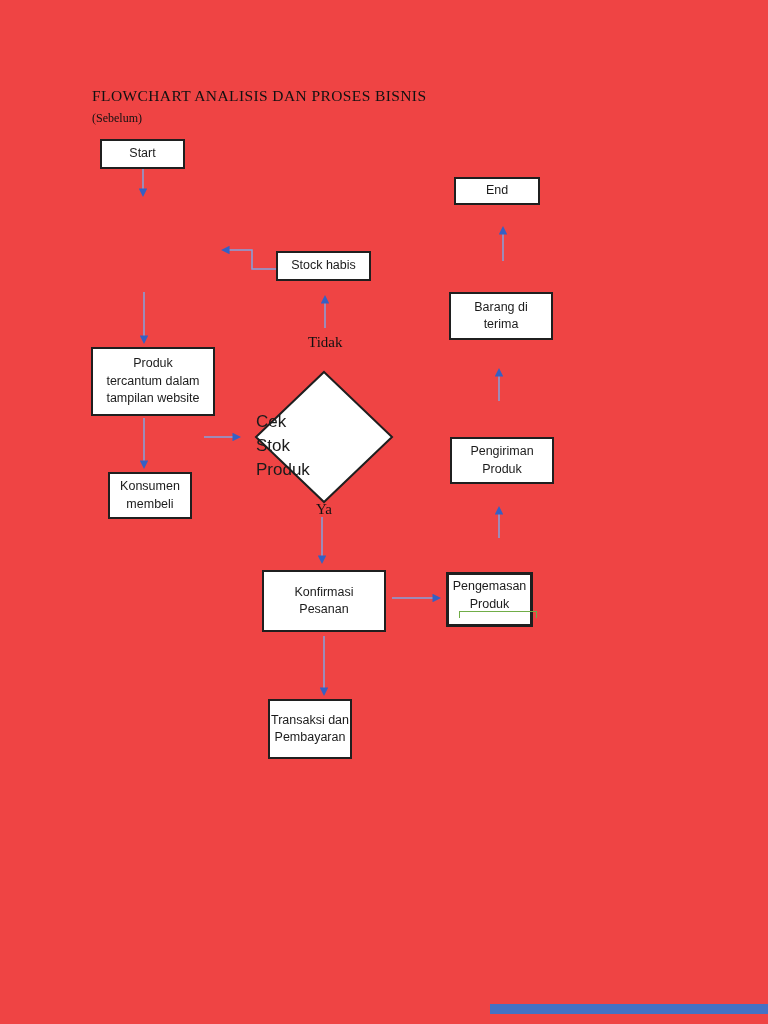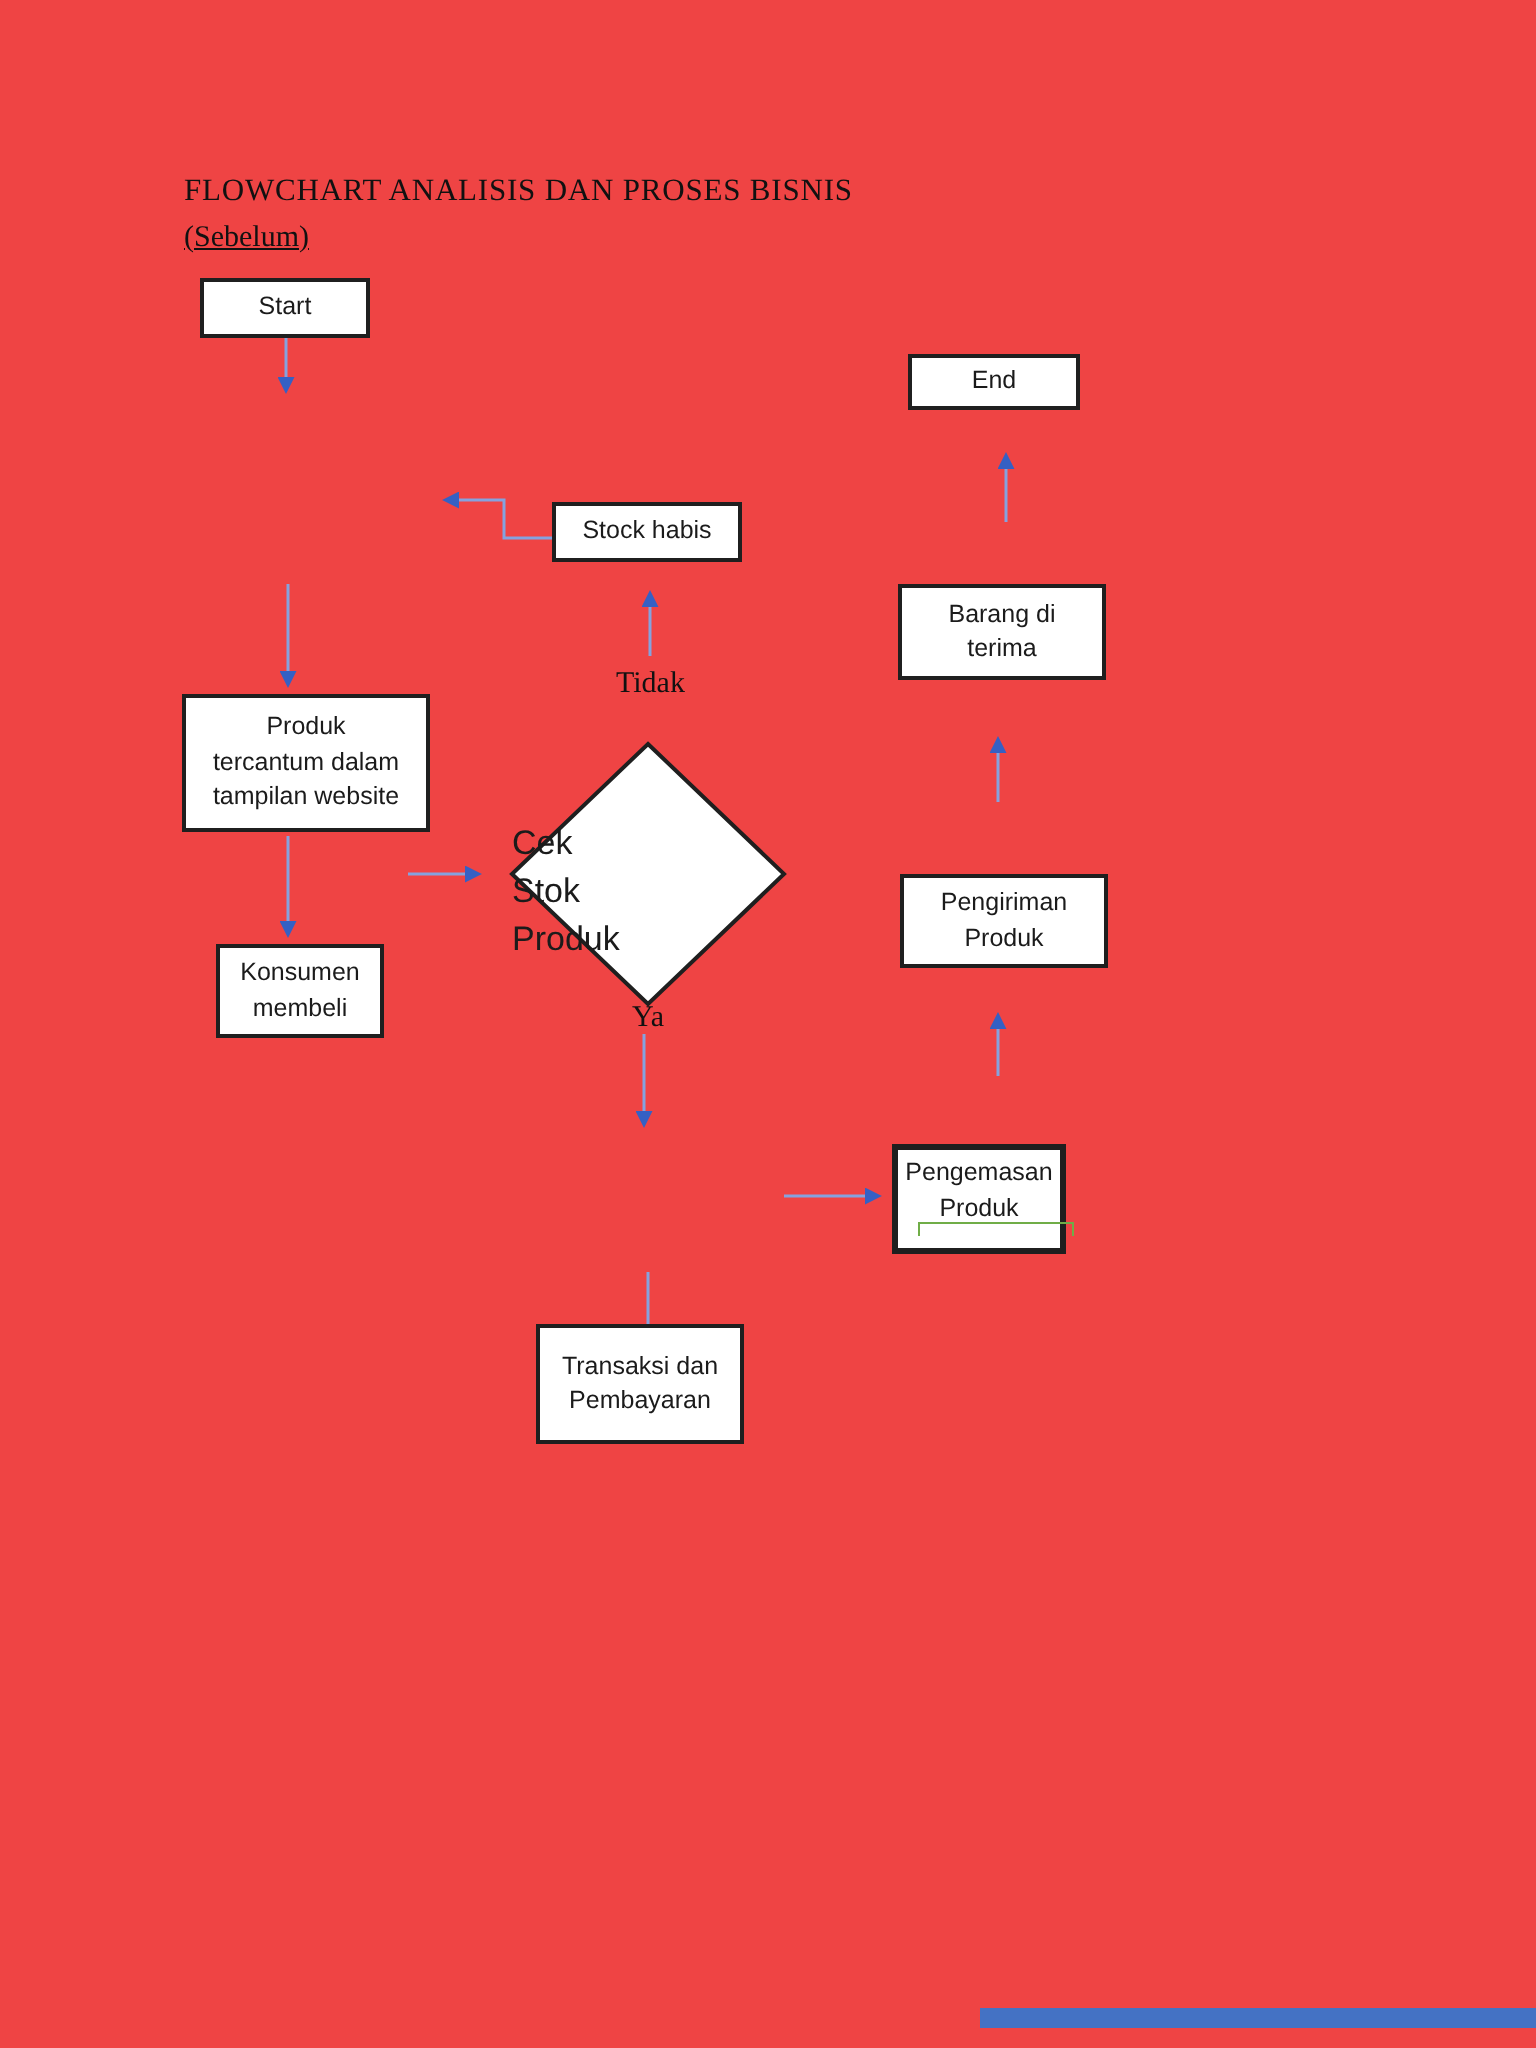--- a/index.html
+++ b/index.html
@@ -19,23 +19,22 @@
     font-size: 15.5px;
     letter-spacing: 0.4px;
     color: #111111;
     white-space: nowrap;
   }
   .subtitle {
     position: absolute;
     left: 92px;
     top: 111px;
     font-family: "Liberation Serif", "DejaVu Serif", serif;
-    font-size: 15px;
+    font-size: 12px;
     color: #111111;
-    text-decoration: underline;
   }
   .layer {
     position: absolute;
     left: 0; top: 0;
     width: 768px; height: 1024px;
   }
   .node {
     position: absolute;
     box-sizing: border-box;
     background: #ffffff;
@@ -48,21 +47,21 @@
     line-height: 1.4;
     color: #1b1b1b;
     white-space: pre-line;
   }
   #n-start       { left:100px; top:139px; width:85px;  height:30px; }
   #n-produksi    { left:93px;  top:200px; width:126px; height:90px; }
   #n-stock       { left:276px; top:251px; width:95px;  height:30px; }
   #n-tercantum   { left:91px;  top:347px; width:124px; height:69px; }
   #n-konsumen    { left:108px;  top:472px; width:84px; height:47px; }
   #n-konfirmasi  { left:262px; top:570px; width:124px; height:62px; }
-  #n-transaksi   { left:268px; top:662px; width:104px; height:60px; }
+  #n-transaksi   { left:268px; top:699px; width:84px; height:60px; }
   #n-pengemasan  { left:446px; top:572px; width:87px; height:55px; border-width:3px; padding-bottom:8px; }
   #n-pengiriman  { left:450px; top:437px; width:104px; height:47px; }
   #n-barang      { left:449px; top:292px; width:104px; height:48px; }
   #n-end         { left:454px; top:177px; width:86px;  height:28px; }
   .diamond-label {
     position: absolute;
     left: 256px;
     top: 410px;
     width: 136px;
     text-align: left;
@@ -144,20 +143,22 @@
 membeli</div>
 
   <div class="diamond-label">Cek
 Stok
 Produk</div>
 
   <div class="branch-label" id="label-tidak">Tidak</div>
 
   <div class="branch-label" id="label-ya">Ya</div>
 
+  <div class="node" id="n-konfirmasi">Konfirmasi
+Pesanan</div>
 
   <div class="node" id="n-transaksi">Transaksi dan
 Pembayaran</div>
 
   <div class="node" id="n-pengemasan">Pengemasan
 Produk</div>
 
   <div class="green-bracket"></div>
 
   <div class="node" id="n-pengiriman">Pengiriman

